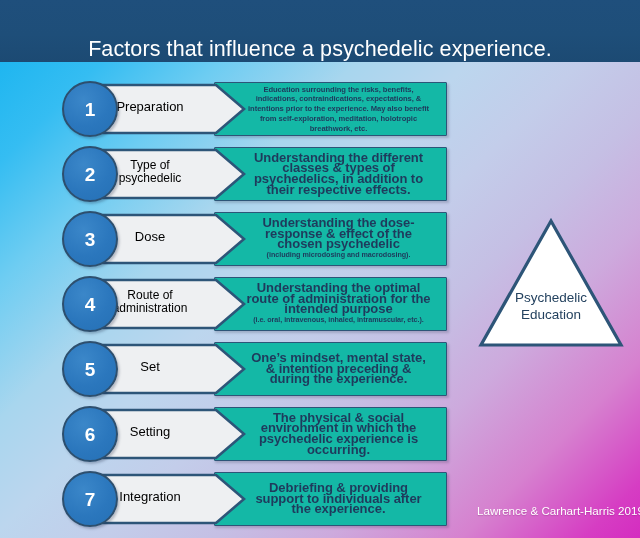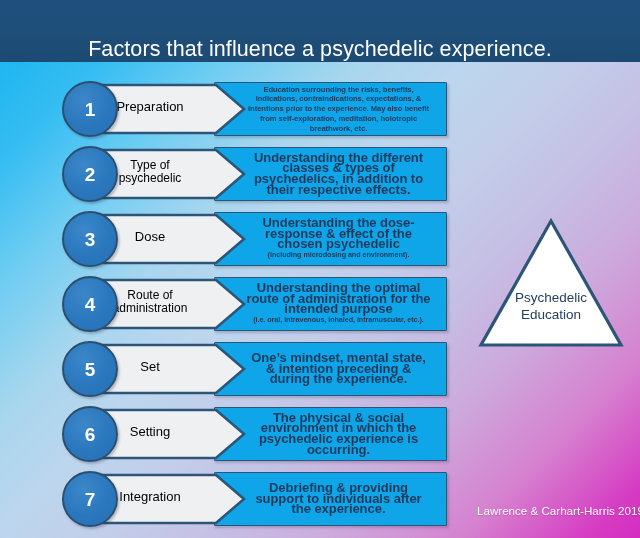--- a/index.html
+++ b/index.html
@@ -80,21 +80,21 @@
   .row-7 { top: 409px; }
 
   
   .desc-box {
     position: absolute;
     left: 152px;
     top: 1px;
     width: 233px;
     height: 54px;
     box-sizing: border-box;
-    background: #0ea5e9;
+    background: #14b8a6;
     border: 1.6px solid #2d5578;
     border-radius: 1px;
     display: flex;
     flex-direction: column;
     align-items: center;
     justify-content: center;
     padding: 2px 14px 2px 30px;
     box-shadow: 1.5px 2px 2.5px rgba(40,40,70,0.22);
   }
   .desc-text {
@@ -244,21 +244,21 @@
         </span>
       </div>
       <div class="num-circle">
         <span class="num-text">2</span>
       </div>
     </div>
 
     <div class="row row-3">
       <div class="desc-box">
         <div class="desc-text">Understanding the dose-response &amp; effect of the chosen psychedelic</div>
-        <div class="desc-sub">(including microdosing and environment).</div>
+        <div class="desc-sub">(including microdosing and macrodosing).</div>
       </div>
       <div class="chevron">
         <svg width="158" height="52" viewBox="0 0 158 52">
           <path d="M2,2 L128,2 L156,26 L128,50 L2,50 Z" fill="#eef0f2" stroke="#2d5578" stroke-width="2.6" stroke-linejoin="miter"></path>
         </svg>
       </div>
       <div class="chevron-label">Dose</div>
       <div class="num-circle">
         <span class="num-text">3</span>
       </div>

